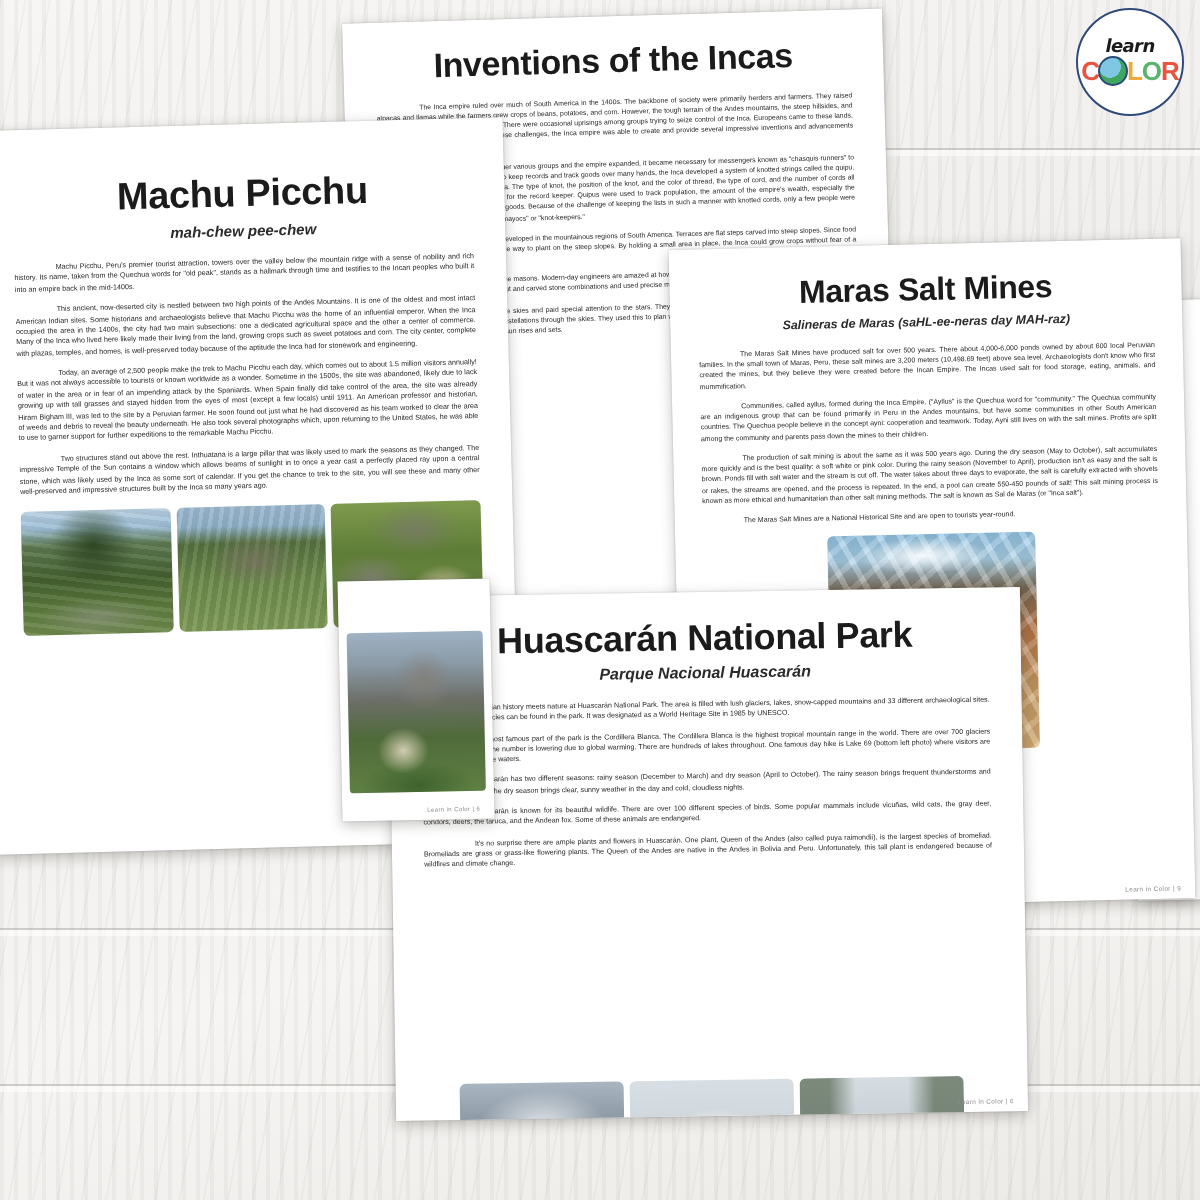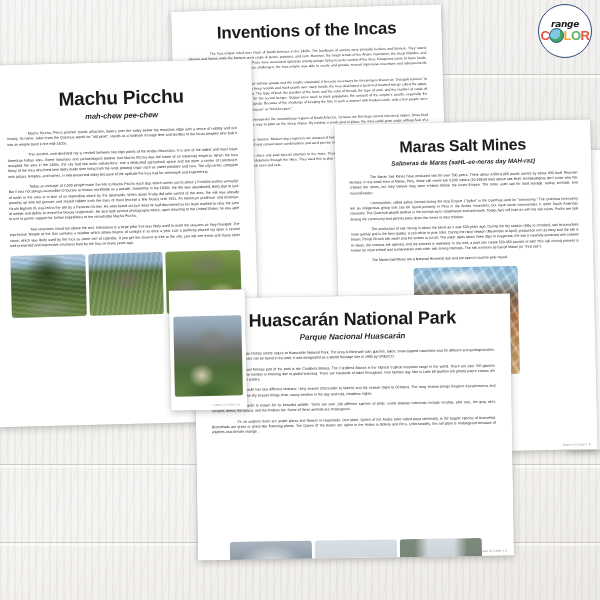--- a/index.html
+++ b/index.html
@@ -174,21 +174,21 @@
 </div>
 
 <div class="sheet" style="left:196px;top:504px;width:316px;height:96px;transform:rotate(-0.9deg);z-index:-1;"></div>
 
 <div class="sheet" style="left:170px;top:290px;width:76px;height:120px;transform:rotate(-1.2deg);">
   <div class="photo huapic" style="position:absolute;left:4px;top:26px;right:4px;bottom:14px;border-radius:2px;"></div>
   <div class="credit" style="font-size:3px;">Learn in Color | 6</div>
 </div>
 
 <div id="logo">
-  <div class="lw">range</div>
+  <div class="lw">learn</div>
   <div class="cw">
     <span style="color:#e8543f;">C</span>
     <div id="globe"></div>
     <span style="color:#f0a93c;">L</span>
     <span style="color:#59b36b;">O</span>
     <span style="color:#e8543f;">R</span>
   </div>
 </div>
 
 </body></html>

